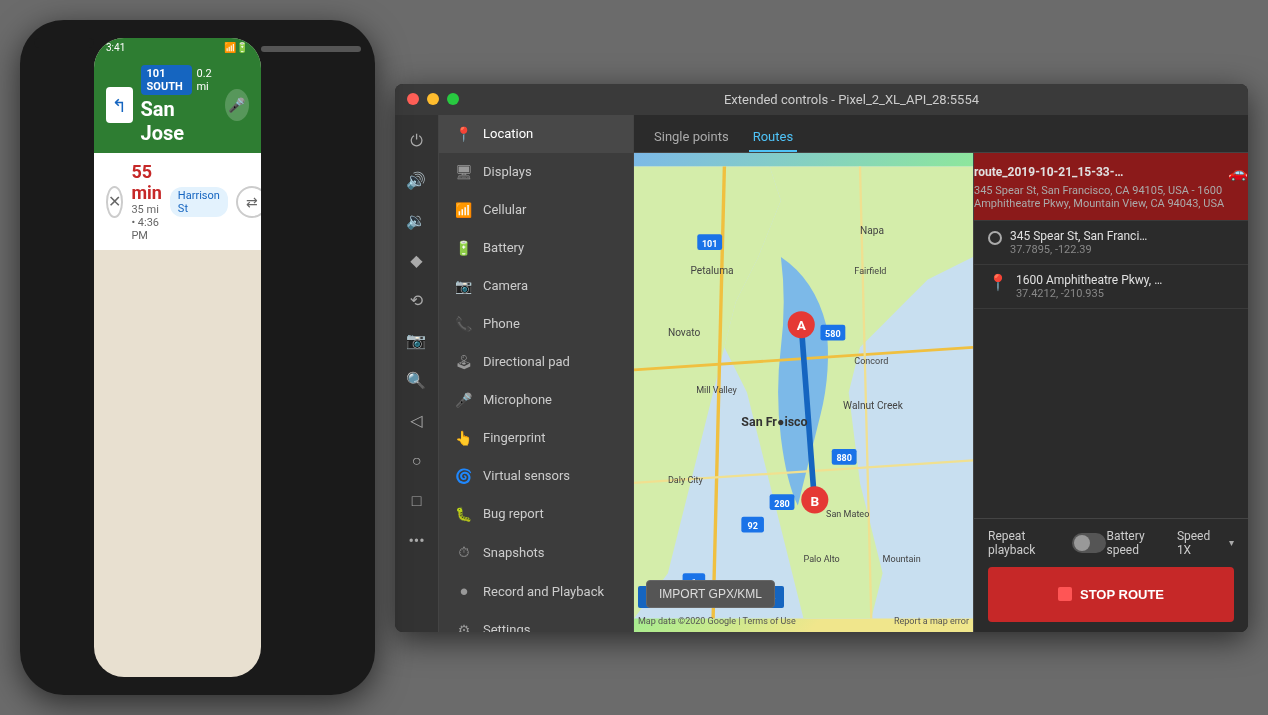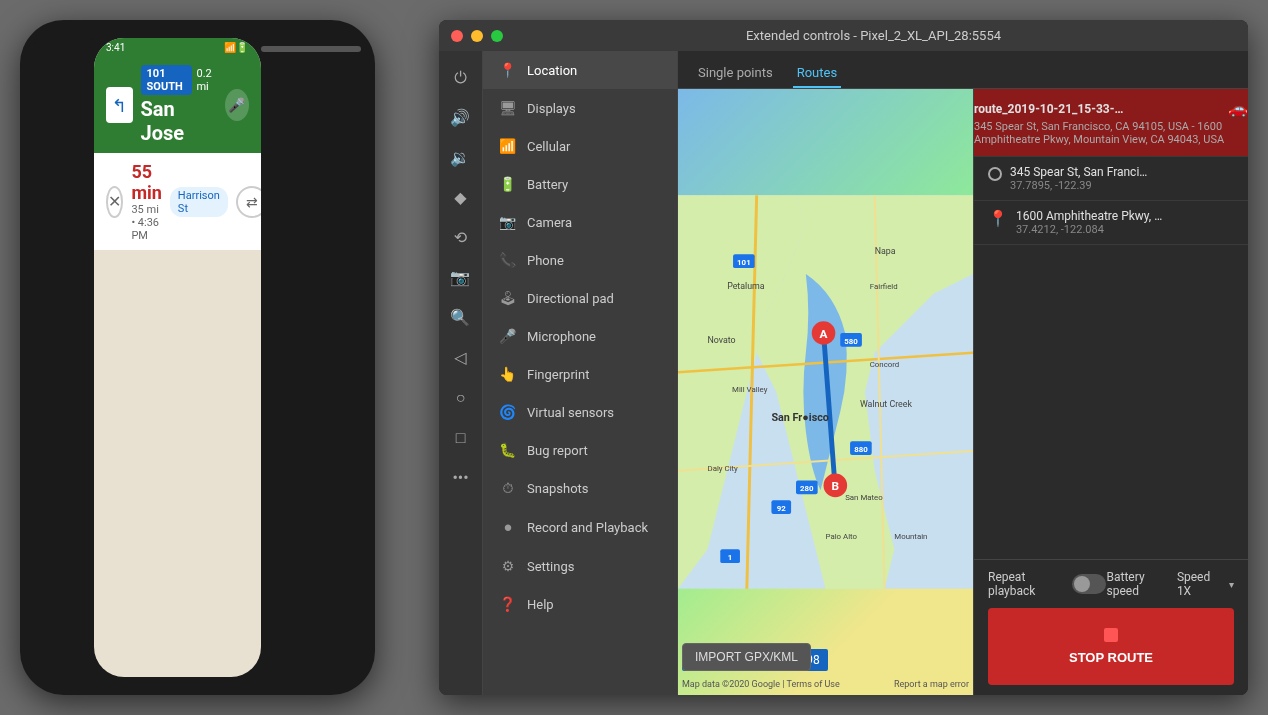--- a/index.html
+++ b/index.html
@@ -165,28 +165,27 @@
       height: 6px;
       background: #555;
       width: 100px;
       border-radius: 3px;
       margin: 8px auto 0;
     }
 
     
     .ext-controls {
       flex: 1;
-      height: 675px;
+      height: 548px;
       background: #2b2b2b;
       border-radius: 8px;
       overflow: hidden;
       display: flex;
       flex-direction: column;
       box-shadow: 0 8px 32px rgba(0,0,0,0.6);
-      margin-left: 44px;
     }
     .window-titlebar {
       background: #3a3a3a;
       padding: 8px 12px;
       display: flex;
       align-items: center;
       gap: 8px;
     }
     .titlebar-dot {
       width: 12px;
@@ -446,26 +445,25 @@
       color: white;
       border: none;
       border-radius: 4px;
       padding: 20px 16px;
       font-size: 13px;
       font-weight: bold;
       cursor: pointer;
       margin-top: 10px;
       width: 100%;
       justify-content: center;
-      flex-direction: column;
     }
     .import-btn {
       position: absolute;
       bottom: 24px;
-      left: 4px;
+      left: 12px;
       background: #555;
       color: #ddd;
       border: 1px solid #666;
       border-radius: 4px;
       padding: 6px 12px;
       font-size: 12px;
       cursor: pointer;
     }
 
     
@@ -701,21 +699,21 @@
             <div class="waypoint-info">
               <div class="waypoint-name">345 Spear St, San Franci…</div>
               <div class="waypoint-coords">37.7895, -122.39</div>
             </div>
           </div>
 
           <div class="waypoint-item">
             <span class="waypoint-pin">📍</span>
             <div class="waypoint-info">
               <div class="waypoint-name">1600 Amphitheatre Pkwy, …</div>
-              <div class="waypoint-coords">37.4212, -122.084</div>
+              <div class="waypoint-coords">37.4212, -210.935</div>
             </div>
           </div>
 
           <div style="flex:1;"></div>
 
           <div class="bottom-controls">
             <div class="repeat-row">
               <span class="repeat-label">Repeat playback</span>
               <div class="toggle-switch">
                 <div class="toggle-knob"></div>

